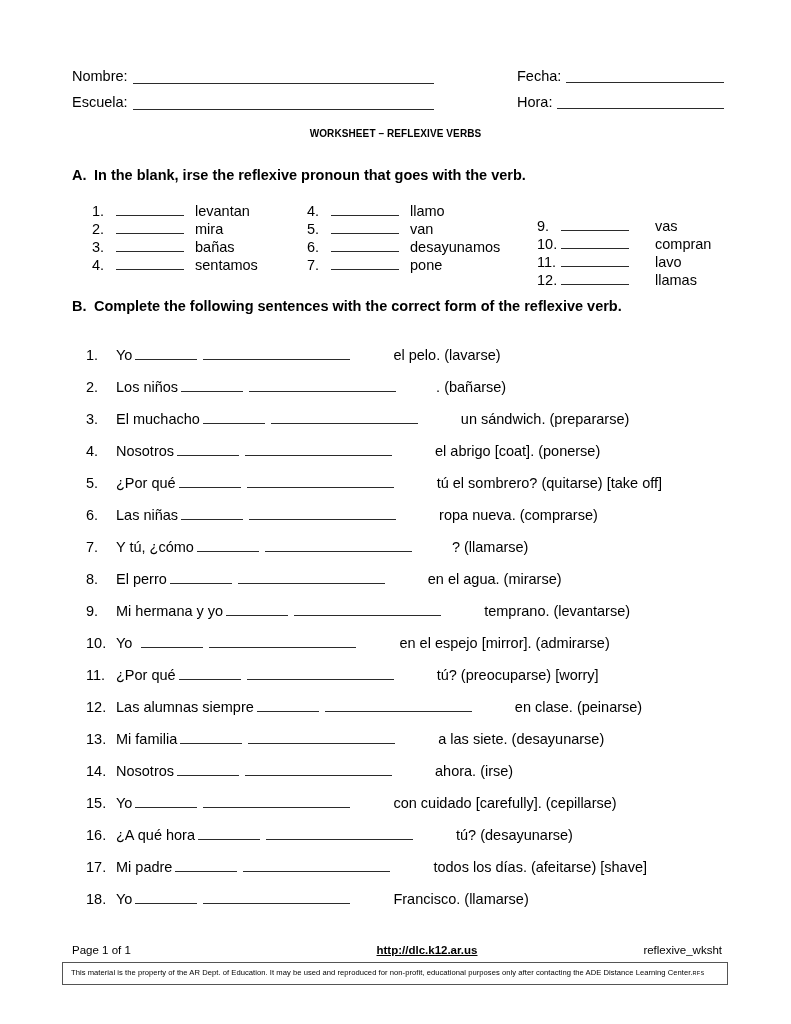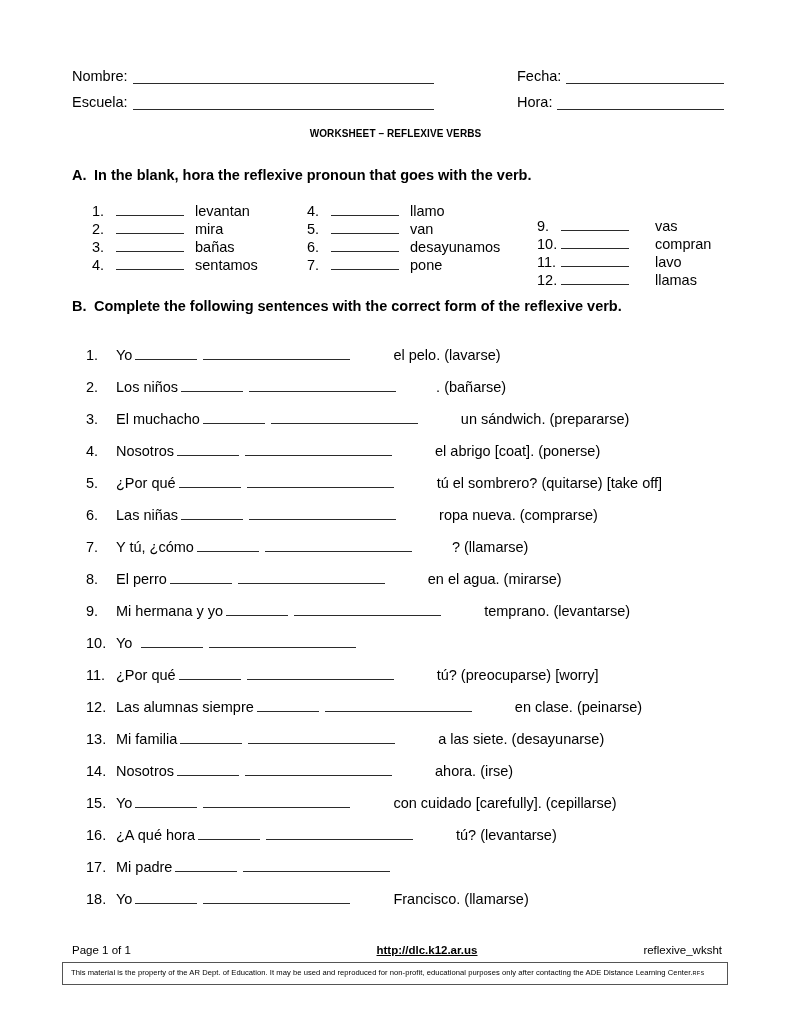--- a/index.html
+++ b/index.html
@@ -37,21 +37,21 @@
     margin-bottom: 10px;
     font-size: 14.5px;
   }
   .hdr-left {
     display: flex;
     align-items: flex-end;
     width: 362px;
   }
   .hdr-right {
     display: flex;
-    align-items: center;
+    align-items: flex-start;
     flex: 1;
     padding-left: 83px;
   }
   .hdr-label {
     white-space: nowrap;
     font-size: 14.5px;
     line-height: 16px;
   }
   .hdr-rule {
     flex: 1;
@@ -239,21 +239,21 @@
         <span class="hdr-label">Hora:</span>
         <span class="hdr-rule"></span>
       </div>
     </div>
   </div>
 
   <div class="doc-title">WORKSHEET – REFLEXIVE VERBS</div>
 
   <div class="section-head" id="sectionA-head">
     <span class="sec-letter">A.</span>
-    <span>In the blank, hora the reflexive pronoun that goes with the verb.</span>
+    <span>In the blank, irse the reflexive pronoun that goes with the verb.</span>
   </div>
 
   <div class="grid-a">
 
     <div class="col-a">
       <div class="a-row">
         <span class="a-num">1.</span>
         <span class="a-blank"></span>
         <span class="a-word">levantan</span>
       </div>
@@ -399,20 +399,21 @@
       <span class="blank-short"></span>
       <span class="blank-long"></span>
       <span class="b-tail">temprano. (levantarse)</span>
     </div>
 
     <div class="b-row">
       <span class="b-num">10.</span>
       <span class="b-lead">Yo</span>
       <span class="blank-short" style="margin-left:9px;"></span>
       <span class="blank-long"></span>
+      <span class="b-tail">en el espejo [mirror]. (admirarse)</span>
     </div>
 
     <div class="b-row">
       <span class="b-num">11.</span>
       <span class="b-lead">¿Por qué</span>
       <span class="blank-short"></span>
       <span class="blank-long"></span>
       <span class="b-tail">tú? (preocuparse) [worry]</span>
     </div>
 
@@ -446,28 +447,29 @@
       <span class="blank-short"></span>
       <span class="blank-long"></span>
       <span class="b-tail">con cuidado [carefully]. (cepillarse)</span>
     </div>
 
     <div class="b-row">
       <span class="b-num">16.</span>
       <span class="b-lead">¿A qué hora</span>
       <span class="blank-short"></span>
       <span class="blank-long"></span>
-      <span class="b-tail">tú? (levantarse)</span>
+      <span class="b-tail">tú? (desayunarse)</span>
     </div>
 
     <div class="b-row">
       <span class="b-num">17.</span>
       <span class="b-lead">Mi padre</span>
       <span class="blank-short"></span>
       <span class="blank-long"></span>
+      <span class="b-tail">todos los días. (afeitarse) [shave]</span>
     </div>
 
     <div class="b-row">
       <span class="b-num">18.</span>
       <span class="b-lead">Yo</span>
       <span class="blank-short"></span>
       <span class="blank-long"></span>
       <span class="b-tail">Francisco. (llamarse)</span>
     </div>
 

